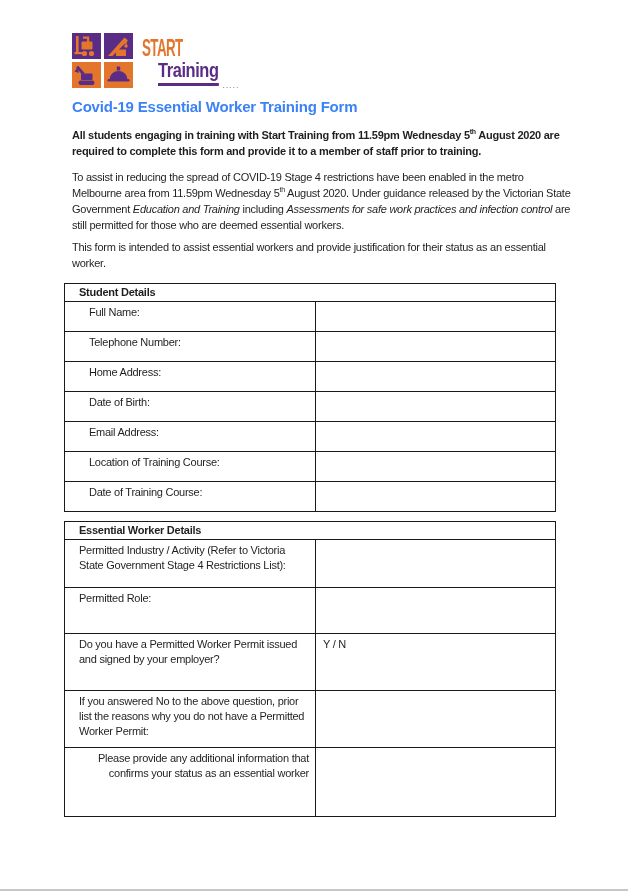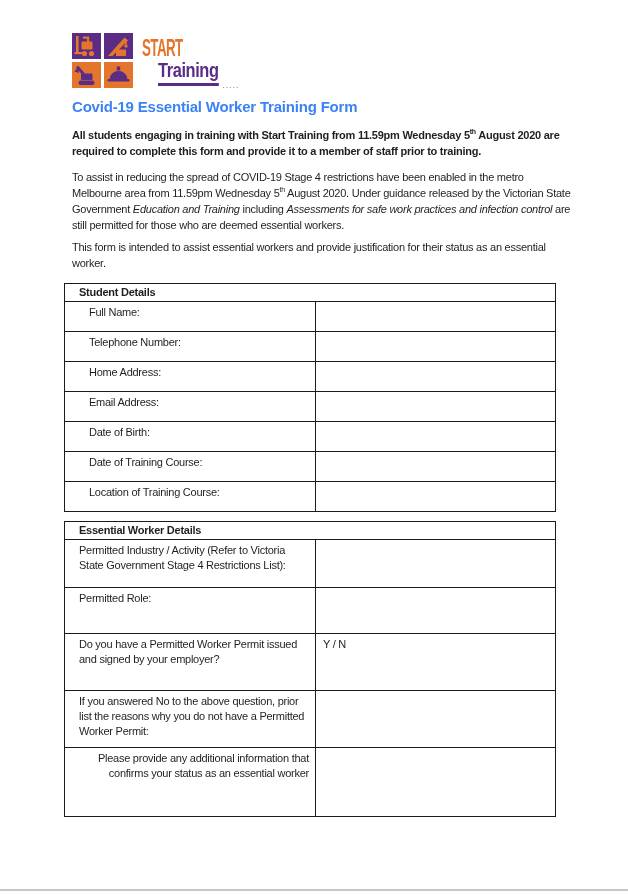--- a/index.html
+++ b/index.html
@@ -131,33 +131,33 @@
     </tr>
     <tr class="fr">
       <td class="lbl">Telephone Number:</td>
       <td class="val"></td>
     </tr>
     <tr class="fr">
       <td class="lbl">Home Address:</td>
       <td class="val"></td>
     </tr>
     <tr class="fr">
+      <td class="lbl">Date of Birth:</td>
+      <td class="val"></td>
+    </tr>
+    <tr class="fr">
       <td class="lbl">Email Address:</td>
       <td class="val"></td>
     </tr>
     <tr class="fr">
-      <td class="lbl">Date of Birth:</td>
+      <td class="lbl">Location of Training Course:</td>
       <td class="val"></td>
     </tr>
     <tr class="fr">
       <td class="lbl">Date of Training Course:</td>
-      <td class="val"></td>
-    </tr>
-    <tr class="fr">
-      <td class="lbl">Location of Training Course:</td>
       <td class="val"></td>
     </tr>
   </tbody>
     </table>
 
   <table class="doc-table t2">
     <colgroup>
         <col style="width:251px">
         <col style="width:240px">
       </colgroup>

